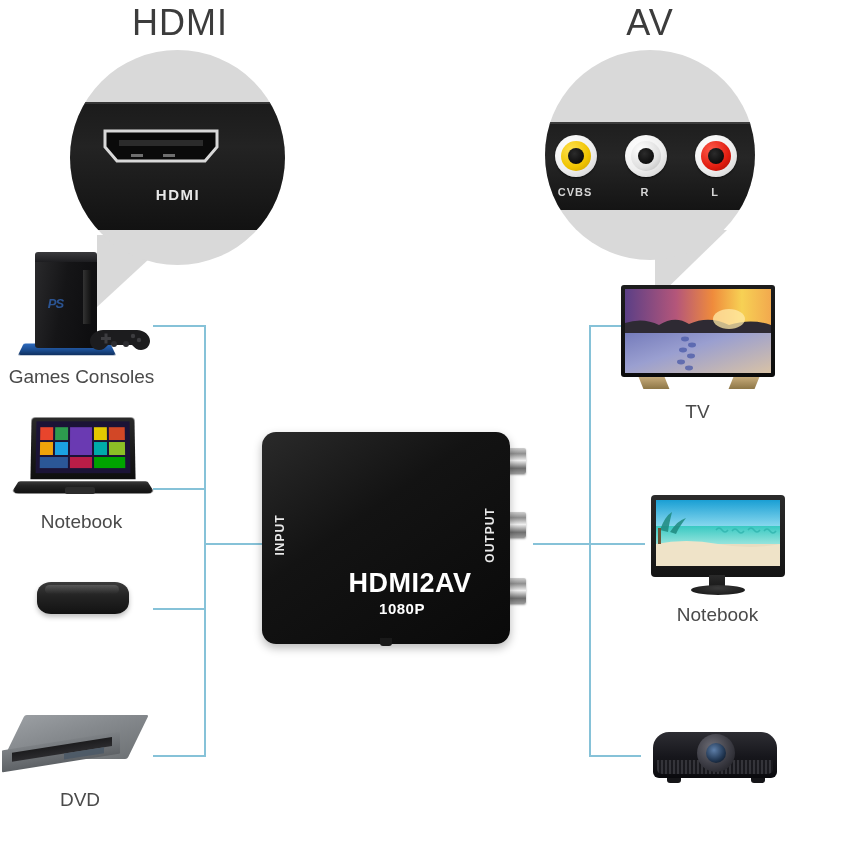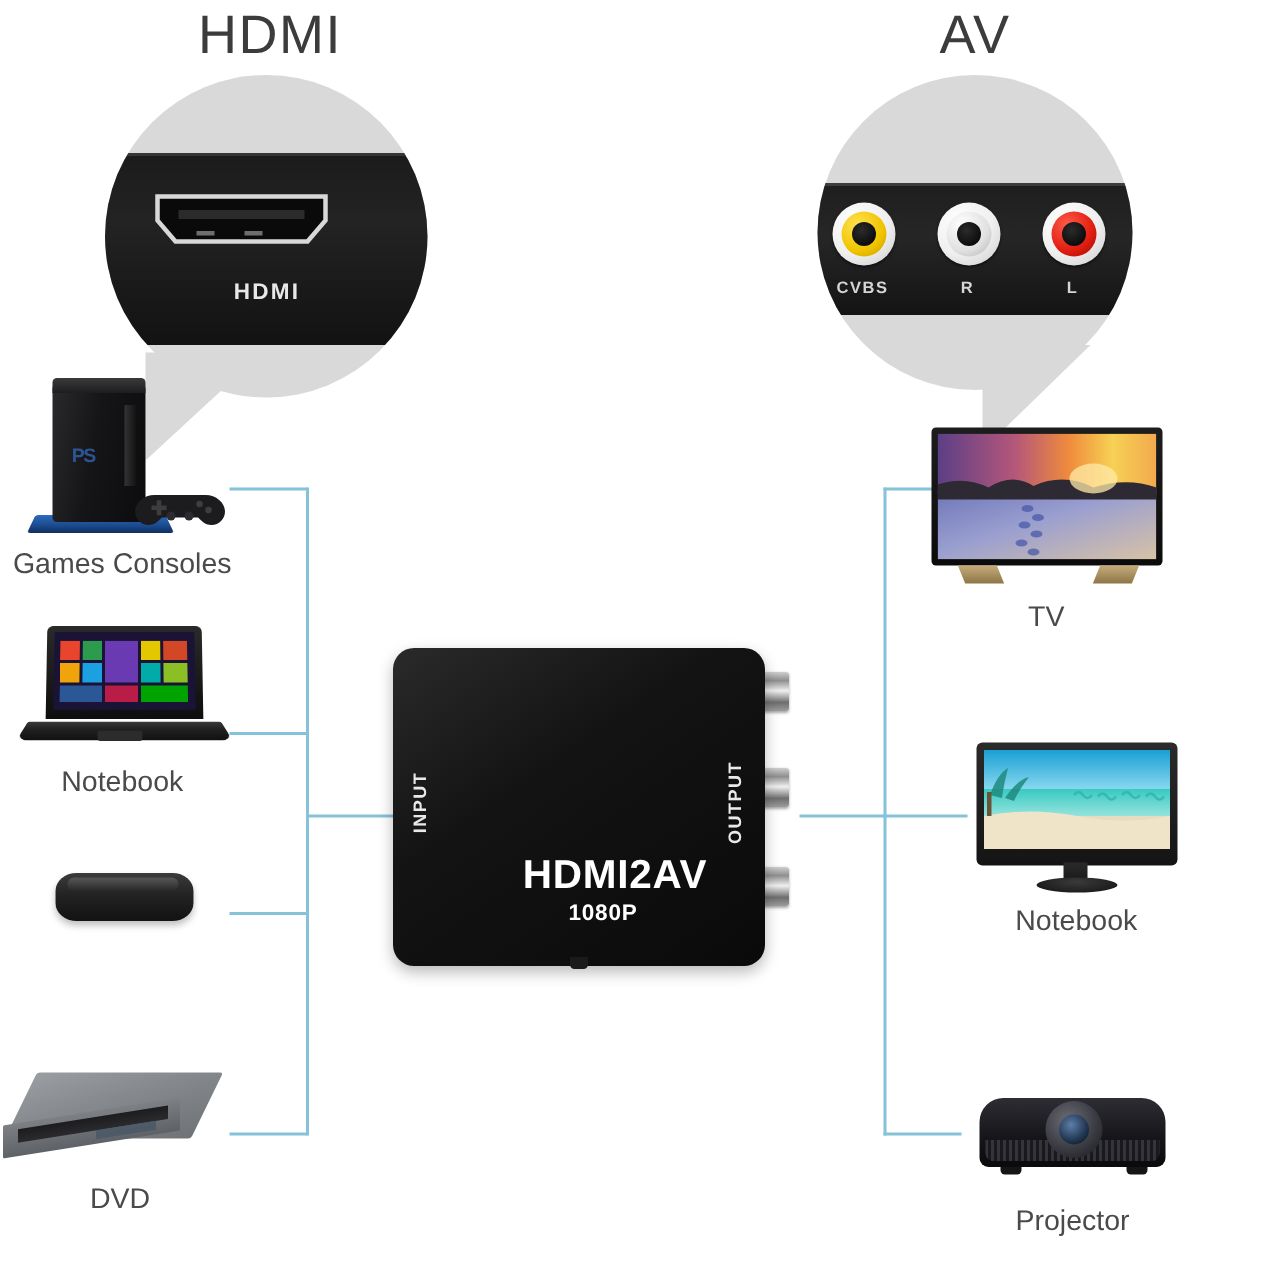--- a/index.html
+++ b/index.html
@@ -118,21 +118,21 @@
     position:absolute;left:28px;top:0px;width:62px;height:10px;
     background:linear-gradient(180deg,#3a3a3d,#1d1d20);
     border-radius:3px 3px 0 0;
   }
   #ps2-slot{
     position:absolute;left:76px;top:18px;width:8px;height:54px;
     background:linear-gradient(90deg,#333,#111);
   }
   #ps2-logo{
     position:absolute;left:36px;top:44px;width:26px;height:16px;
-    color:#2f5fa8;font-size:13px;font-weight:700;
+    color:#2f5fa8;font-size:13px;font-weight:700;font-style:italic;
     letter-spacing:-1px;opacity:.85;
   }
   #ps2-base{
     position:absolute;left:14px;top:90px;width:92px;height:14px;
     background:linear-gradient(180deg,#2e6bbf 0%,#1b4c8f 60%,#0f2f5e 100%);
     transform:perspective(60px) rotateX(32deg);
     border-radius:2px;
   }
   #ps2-pad{
     position:absolute;left:82px;top:74px;width:62px;height:26px;
@@ -520,21 +520,20 @@
   <div class="device" id="dev-projector" style="left:635px;top:720px;width:160px;">
     <div class="art" id="proj-art">
       <div class="proj-foot" id="proj-foot-l"></div>
       <div class="proj-foot" id="proj-foot-r"></div>
       <div id="proj-body"></div>
       <div id="proj-grill"></div>
       <div id="proj-lens-ring">
         <div id="proj-lens"></div>
       </div>
     </div>
-    <div class="caption">Projector</div>
   </div>
 
   <div id="converter">
     <div class="jack" id="jack-1"></div>
     <div class="jack" id="jack-2"></div>
     <div class="jack" id="jack-3"></div>
     <div id="conv-body">
       <div id="conv-input">INPUT</div>
       <div id="conv-output">OUTPUT</div>
       <div id="conv-model">HDMI2AV</div>

